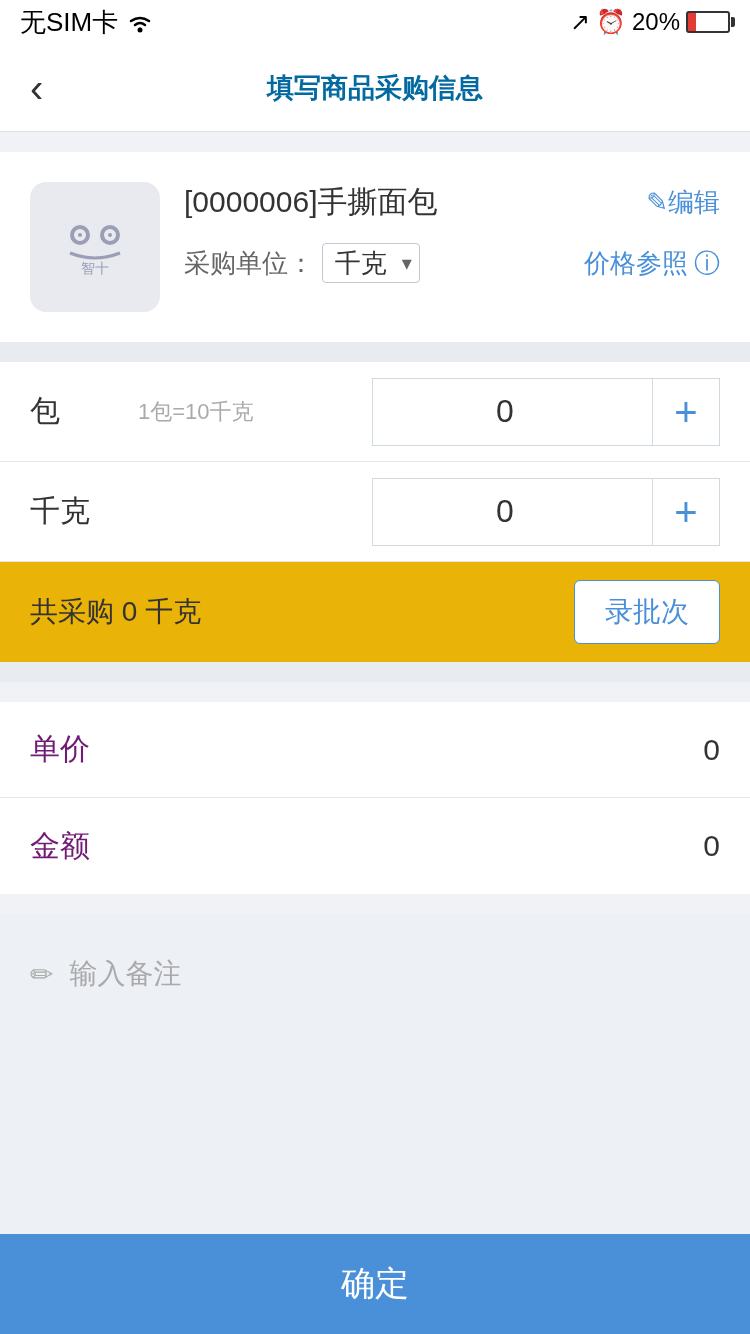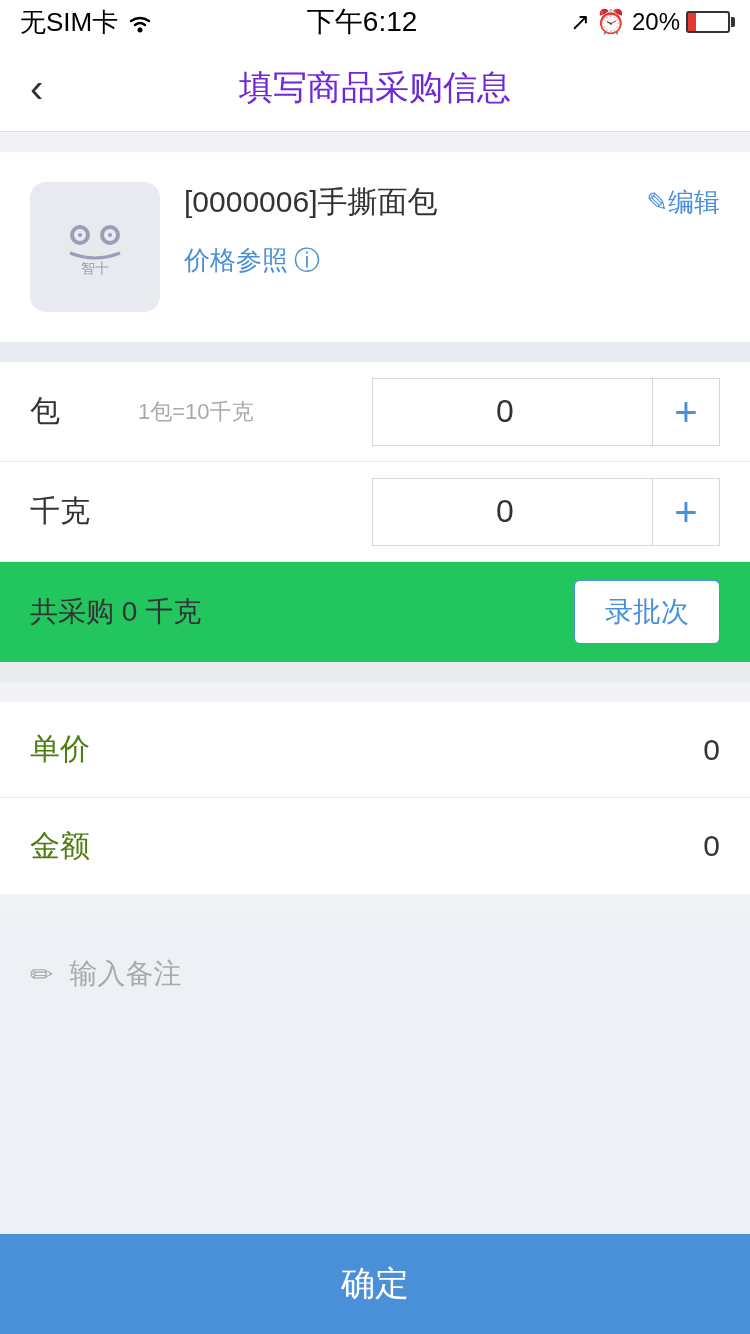--- a/index.html
+++ b/index.html
@@ -58,23 +58,23 @@
     .nav-back {
       font-size: 40px;
       color: #333;
       cursor: pointer;
       line-height: 1;
     }
     .nav-title {
       position: absolute;
       left: 50%;
       transform: translateX(-50%);
-      font-size: 34px;
-      font-weight: 400;
-      color: #6d28d9;
+      font-size: 27px;
+      font-weight: 700;
+      color: #0369a1;
     }
 
     
     .product-card {
       background: #fff;
       padding: 30px;
       display: flex;
       align-items: flex-start;
       gap: 24px;
       margin-top: 20px;
@@ -187,21 +187,21 @@
       font-size: 40px;
       display: flex;
       align-items: center;
       justify-content: center;
       cursor: pointer;
       line-height: 1;
     }
 
     
     .total-row {
-      background: #22c55e;
+      background: #eab308;
       display: flex;
       align-items: center;
       justify-content: space-between;
       padding: 0 30px;
       height: 100px;
     }
     .total-text { font-size: 28px; color: #333; }
     .total-text span { color: #333; }
     .batch-btn {
       border: 1px solid #4a90d9;
@@ -217,21 +217,21 @@
     .price-section { background: #fff; margin-top: 20px; }
     .price-row {
       display: flex;
       align-items: center;
       justify-content: space-between;
       padding: 0 30px;
       height: 96px;
       border-bottom: 1px solid #e8e8e8;
     }
     .price-row:last-child { border-bottom: none; gap: 32px; }
-    .price-label { font-size: 30px; color: #4d7c0f; }
+    .price-label { font-size: 30px; color: #701a75; }
     .price-value { font-size: 30px; color: #333; }
 
     
     .note-section {
       background: #edf0f5;
       padding: 30px;
       margin-top: 20px;
       display: flex;
       align-items: center;
       gap: 16px;
@@ -273,21 +273,20 @@
     <span>无SIM卡</span>
     <span>
       <svg width="28" height="20" viewBox="0 0 28 20">
         <path d="M14 16 Q14 16 14 16" stroke="#000" stroke-width="3" fill="none" stroke-linecap="round"></path>
         <path d="M9 12 Q14 8 19 12" stroke="#000" stroke-width="2.5" fill="none" stroke-linecap="round"></path>
         <path d="M5 8 Q14 2 23 8" stroke="#000" stroke-width="2.5" fill="none" stroke-linecap="round"></path>
         <circle cx="14" cy="17" r="2.5" fill="#000"></circle>
       </svg>
     </span>
   </div>
-  <div class="status-center">下午6:12</div>
   <div class="status-right">
     <span>↗</span>
     <span>⏰</span>
     <span>20%</span>
     <div class="battery"></div>
   </div>
 </div>
 
 <div class="nav-bar">
   <span class="nav-back">‹</span>
@@ -306,20 +305,29 @@
         <text x="40" y="70" text-anchor="middle" font-size="14" fill="#9b9fb5">智十</text>
       </svg>
     </div>
   </div>
   <div class="product-info">
     <div class="product-header">
       <span class="product-name">[0000006]手撕面包</span>
       <span class="edit-link">✎编辑</span>
     </div>
     <div class="product-unit-row">
+      <div>
+        <span class="unit-label">采购单位：</span>
+        <span class="unit-select-wrap">
+          <select>
+            <option>千克</option>
+            <option>包</option>
+          </select>
+        </span>
+      </div>
       <div class="price-ref">
         <span>价格参照</span>
         <span>ⓘ</span>
       </div>
     </div>
   </div>
 </div>
 
 <div class="section-sep"></div>
 

